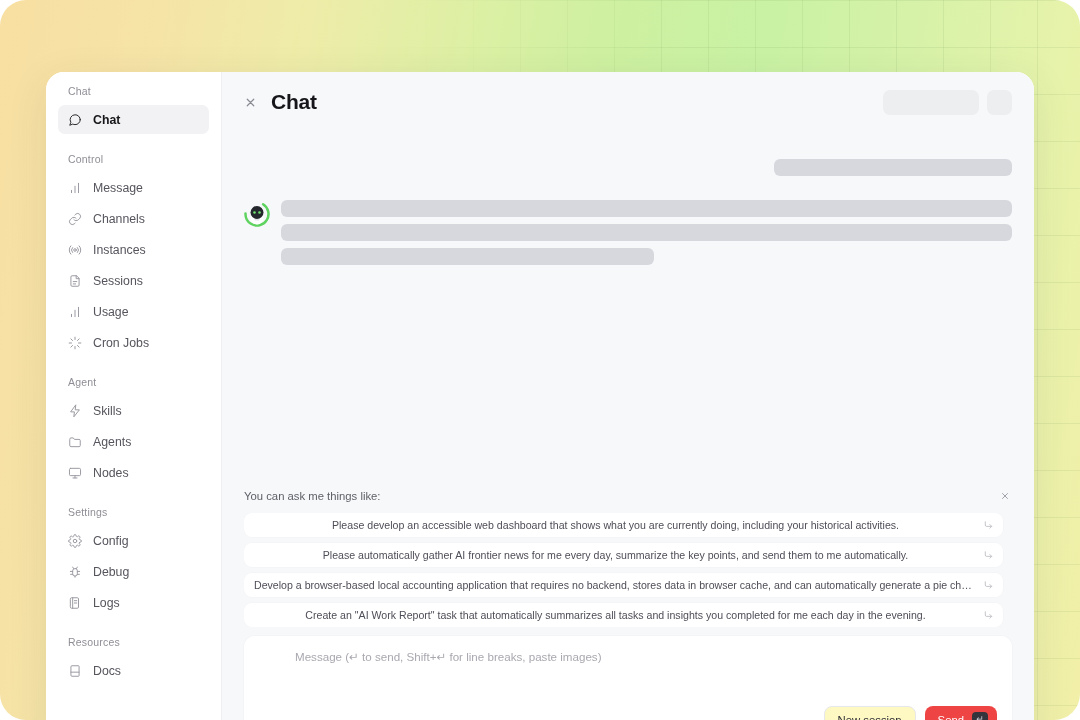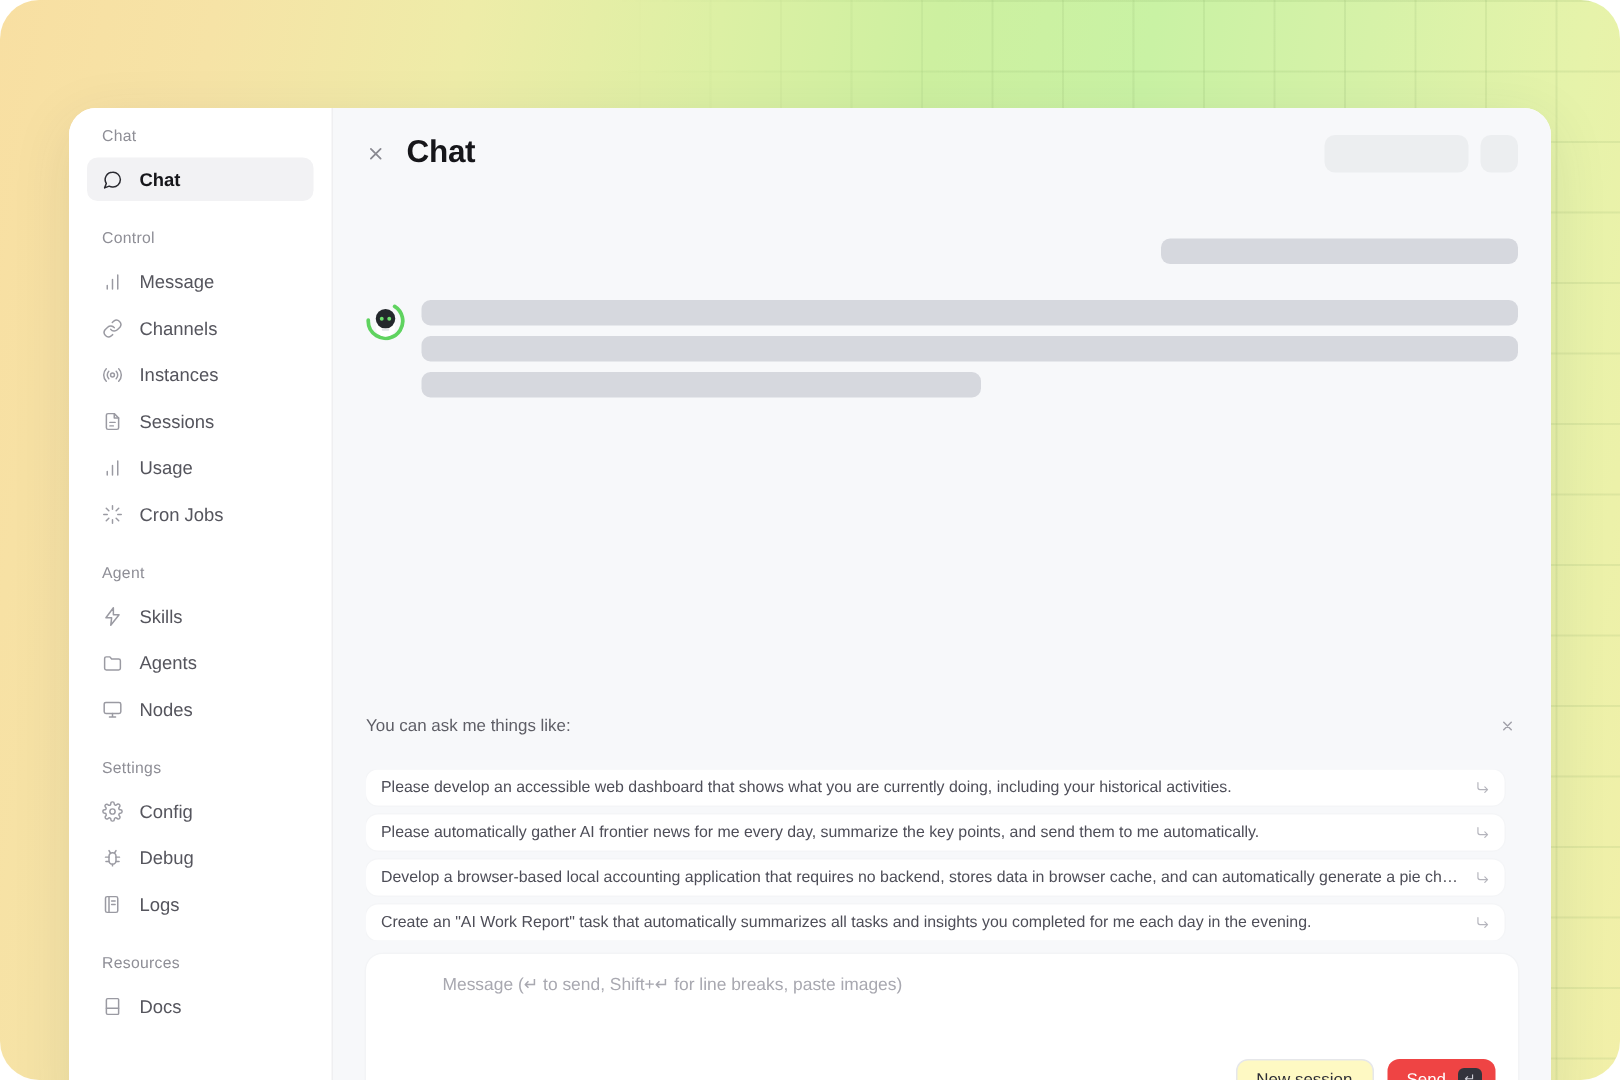--- a/index.html
+++ b/index.html
@@ -174,21 +174,21 @@
   #bot-lines .w-part { width: 51%; }
 
   
   #suggestions {
     padding: 0 22px;
     position: relative;
   }
   #sugg-head {
     display: flex;
     align-items: center;
-    margin-bottom: 22px;
+    margin-bottom: 10px;
   }
   #sugg-title {
     font-size: 11.3px;
     color: #5e5e66;
     line-height: 14px;
   }
   #sugg-close {
     margin-left: auto;
     width: 14px; height: 14px;
     display: flex; align-items: center; justify-content: center;
@@ -212,20 +212,21 @@
   .sugg-item {
     background: #ffffff;
     border-radius: 8px;
     min-height: 24px;
     padding: 5px 26px 5px 10px;
     display: flex;
     align-items: center;
     position: relative;
     cursor: pointer;
     box-shadow: 0 0 0 1px rgba(0,0,0,.012);
+    justify-content: center;
   }
   .sugg-item .txt {
     font-size: 10.6px;
     color: #4e4e58;
     line-height: 14px;
     white-space: nowrap;
     overflow: hidden;
     text-overflow: ellipsis;
   }
   .sugg-item .arrow {

